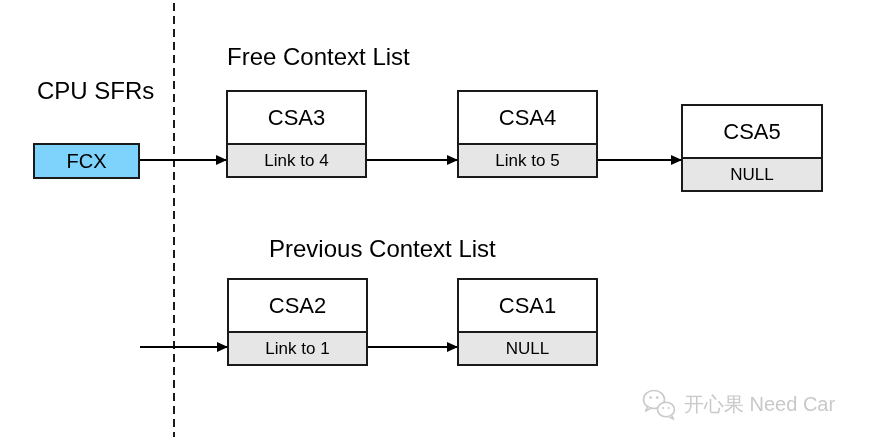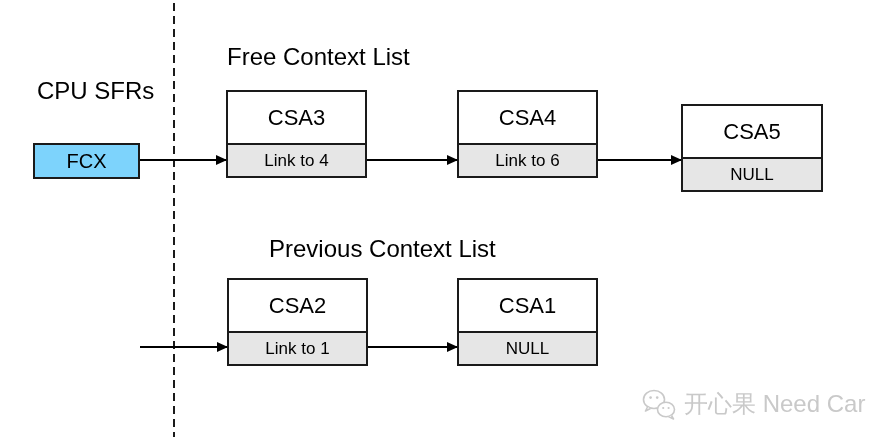--- a/index.html
+++ b/index.html
@@ -56,21 +56,21 @@
   }
   .arrow-fcx-csa3 { left:140px; top:159px; width:86px; }
   .arrow-csa3-csa4{ left:367px; top:159px; width:90px; }
   .arrow-csa4-csa5{ left:598px; top:159px; width:83px; }
   .arrow-pcx-csa2 { left:140px; top:346px; width:87px; }
   .arrow-csa2-csa1{ left:368px; top:346px; width:89px; }
 
   .watermark {
     position:absolute; left:641px; top:387px; height:34px;
     display:flex; align-items:center; gap:7px;
-    color:#c9c9c9; font-size:24px; white-space:nowrap;
+    color:#c9c9c9; font-size:20px; white-space:nowrap;
     text-shadow:1px 1px 0 #ffffff;
   }
   .watermark svg { display:block; }
 </style>
 </head>
 <body>
 
 <div class="canvas">
 
   <div class="dashed-line"></div>
@@ -82,21 +82,21 @@
   <div class="pointer-box fcx">
     <span>FCX</span>
   </div>
 
   <div class="node csa3">
     <div class="node-top">CSA3</div>
     <div class="node-bottom">Link to 4</div>
   </div>
   <div class="node csa4">
     <div class="node-top">CSA4</div>
-    <div class="node-bottom">Link to 6</div>
+    <div class="node-bottom">Link to 5</div>
   </div>
   <div class="node csa5">
     <div class="node-top">CSA5</div>
     <div class="node-bottom">NULL</div>
   </div>
 
   <div class="node csa2">
     <div class="node-top">CSA2</div>
     <div class="node-bottom">Link to 1</div>
   </div>

